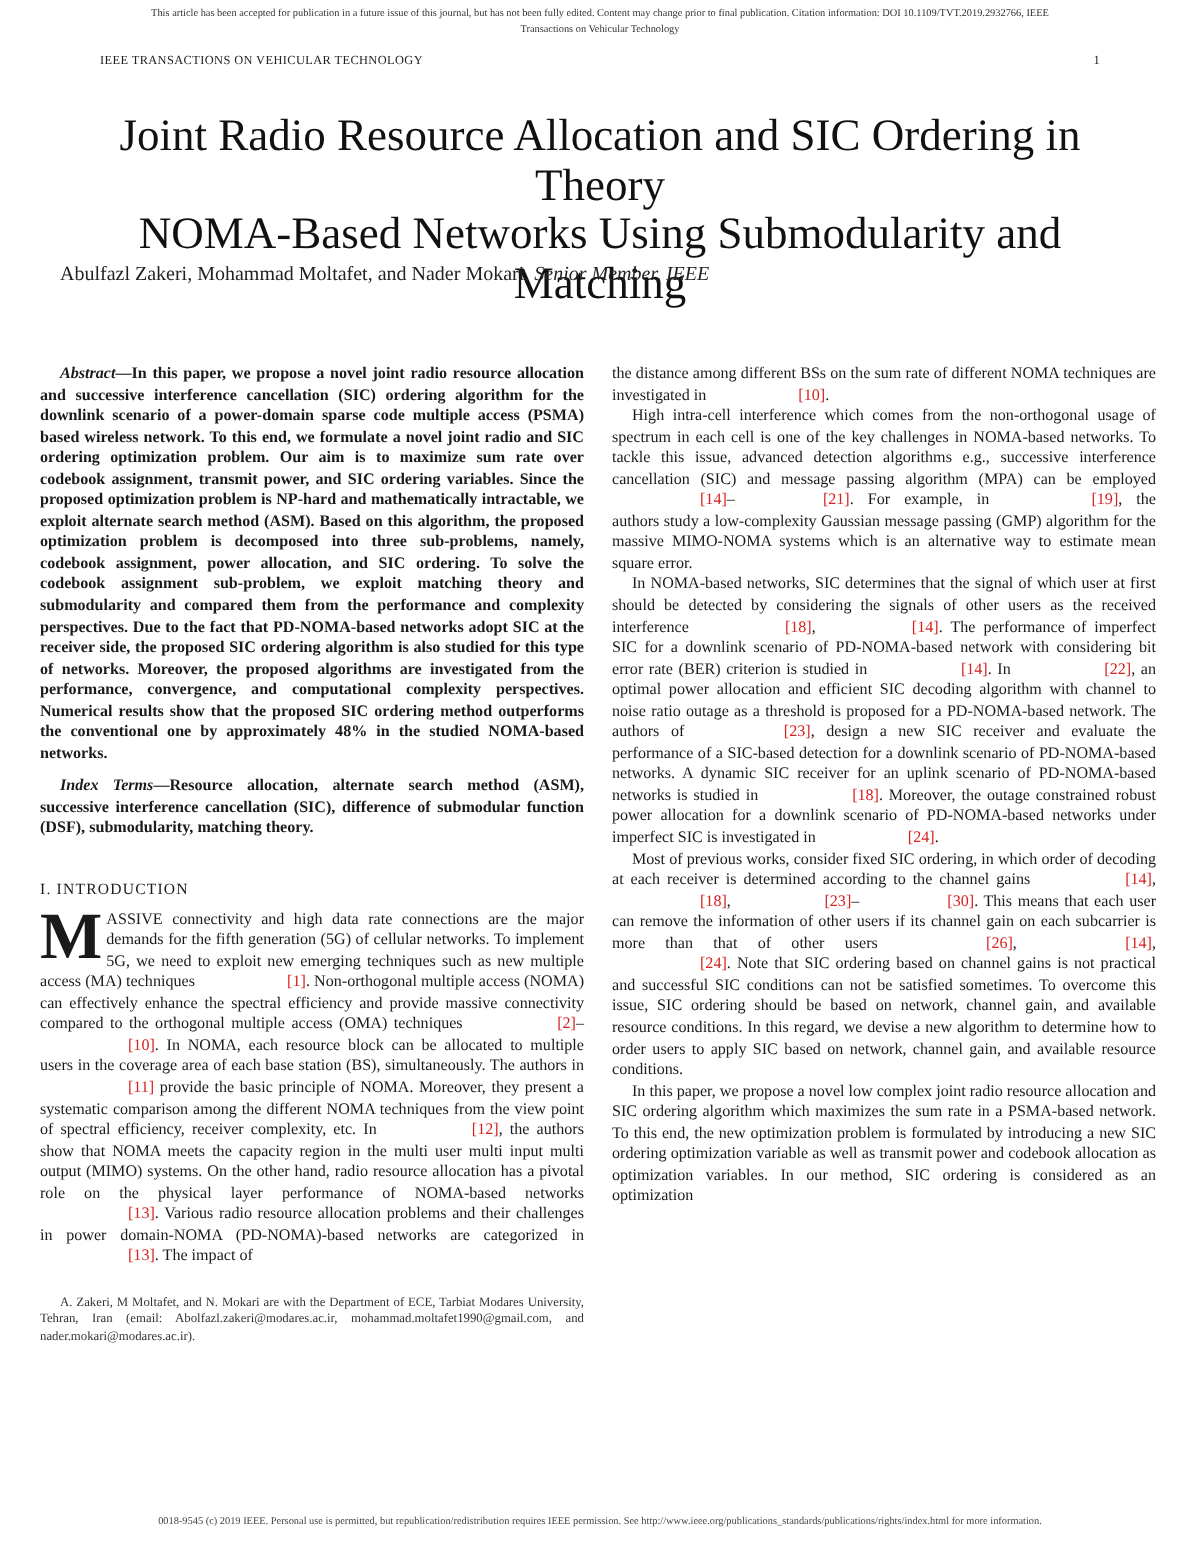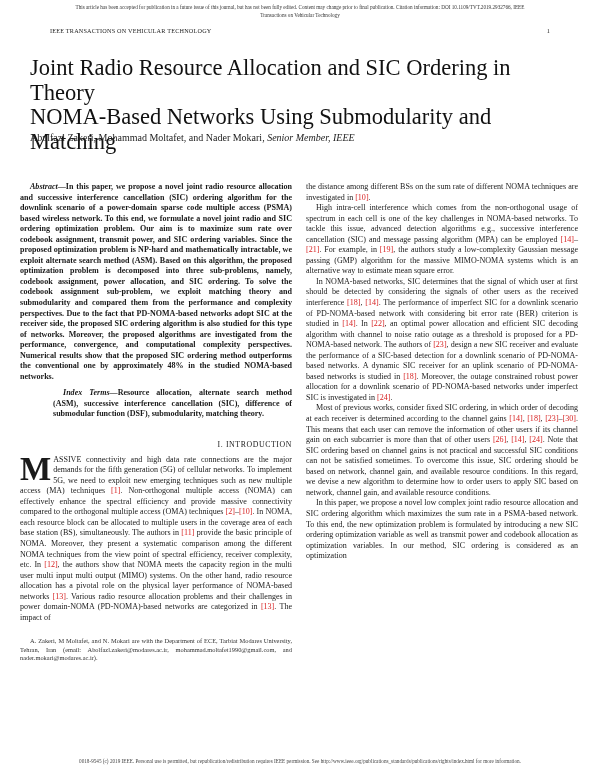--- a/index.html
+++ b/index.html
@@ -3,37 +3,37 @@
 <meta charset="utf-8">
 <style>
   html, body { margin:0; padding:0; background:#fff; }
   body { width:600px; height:776px; position:relative; overflow:hidden;
          font-family:"Liberation Serif", "DejaVu Serif", serif; color:#1a1a1a; }
   .banner { position:absolute; top:3px; left:10px; width:580px; text-align:center;
             font-size:5.2px; line-height:8px; color:#333; }
   .runhead { position:absolute; top:27px; left:50px; width:500px; font-size:6.2px;
              letter-spacing:0.2px; color:#222; }
   .runhead .pg { position:absolute; right:0; top:0; }
-  .title { position:absolute; top:56px; left:30px; width:540px; 
+  .title { position:absolute; top:56px; left:30px; width:540px; text-align:center;
            font-size:22.5px; line-height:24.5px; color:#111; }
   .authors { position:absolute; top:132px; left:30px; width:540px; text-align:left;
              font-size:10px; color:#222; }
   .authors i { font-style:italic; }
   .col { position:absolute; width:272px; font-size:8.05px; line-height:10.55px;
          text-align:justify; }
   .col-left { left:20px; top:182px; }
   .col-right { left:306px; top:182px; }
   .abstract, .index { font-weight:bold; text-indent:10px; margin:0; }
   .abstract .lbl, .index .lbl { font-style:italic; font-weight:bold; }
-  .index { margin-top:6px;margin-left:33px; }
-  .sec { text-align:right; font-size:7.8px; letter-spacing:0.6px; margin:20px 0 4px; }
+  .index { margin-top:6px; }
+  .sec { text-align:left; font-size:7.8px; letter-spacing:0.6px; margin:20px 0 4px; }
   .para { margin:0; text-indent:10px; }
   .para.first { text-indent:0; }
   .dropcap { float:left; font-size:33px; line-height:24px; margin:2px 2px 0 0; font-weight:bold; }
-  .ref { color:#d61f1f; }
+  .ref { color:#d61f1f;margin-left:44px; }
   .footnote { margin-top:14px; font-size:6.4px; line-height:8.4px; text-indent:10px; color:#333; }
   .footer { position:absolute; top:758px; left:10px; width:580px; text-align:center;
             font-size:5.2px; color:#444; }
 </style>
 </head>
 <body>
 
 <div class="banner">
   <div>This article has been accepted for publication in a future issue of this journal, but has not been fully edited. Content may change prior to final publication. Citation information: DOI 10.1109/TVT.2019.2932766, IEEE</div>
   <div>Transactions on Vehicular Technology</div>

